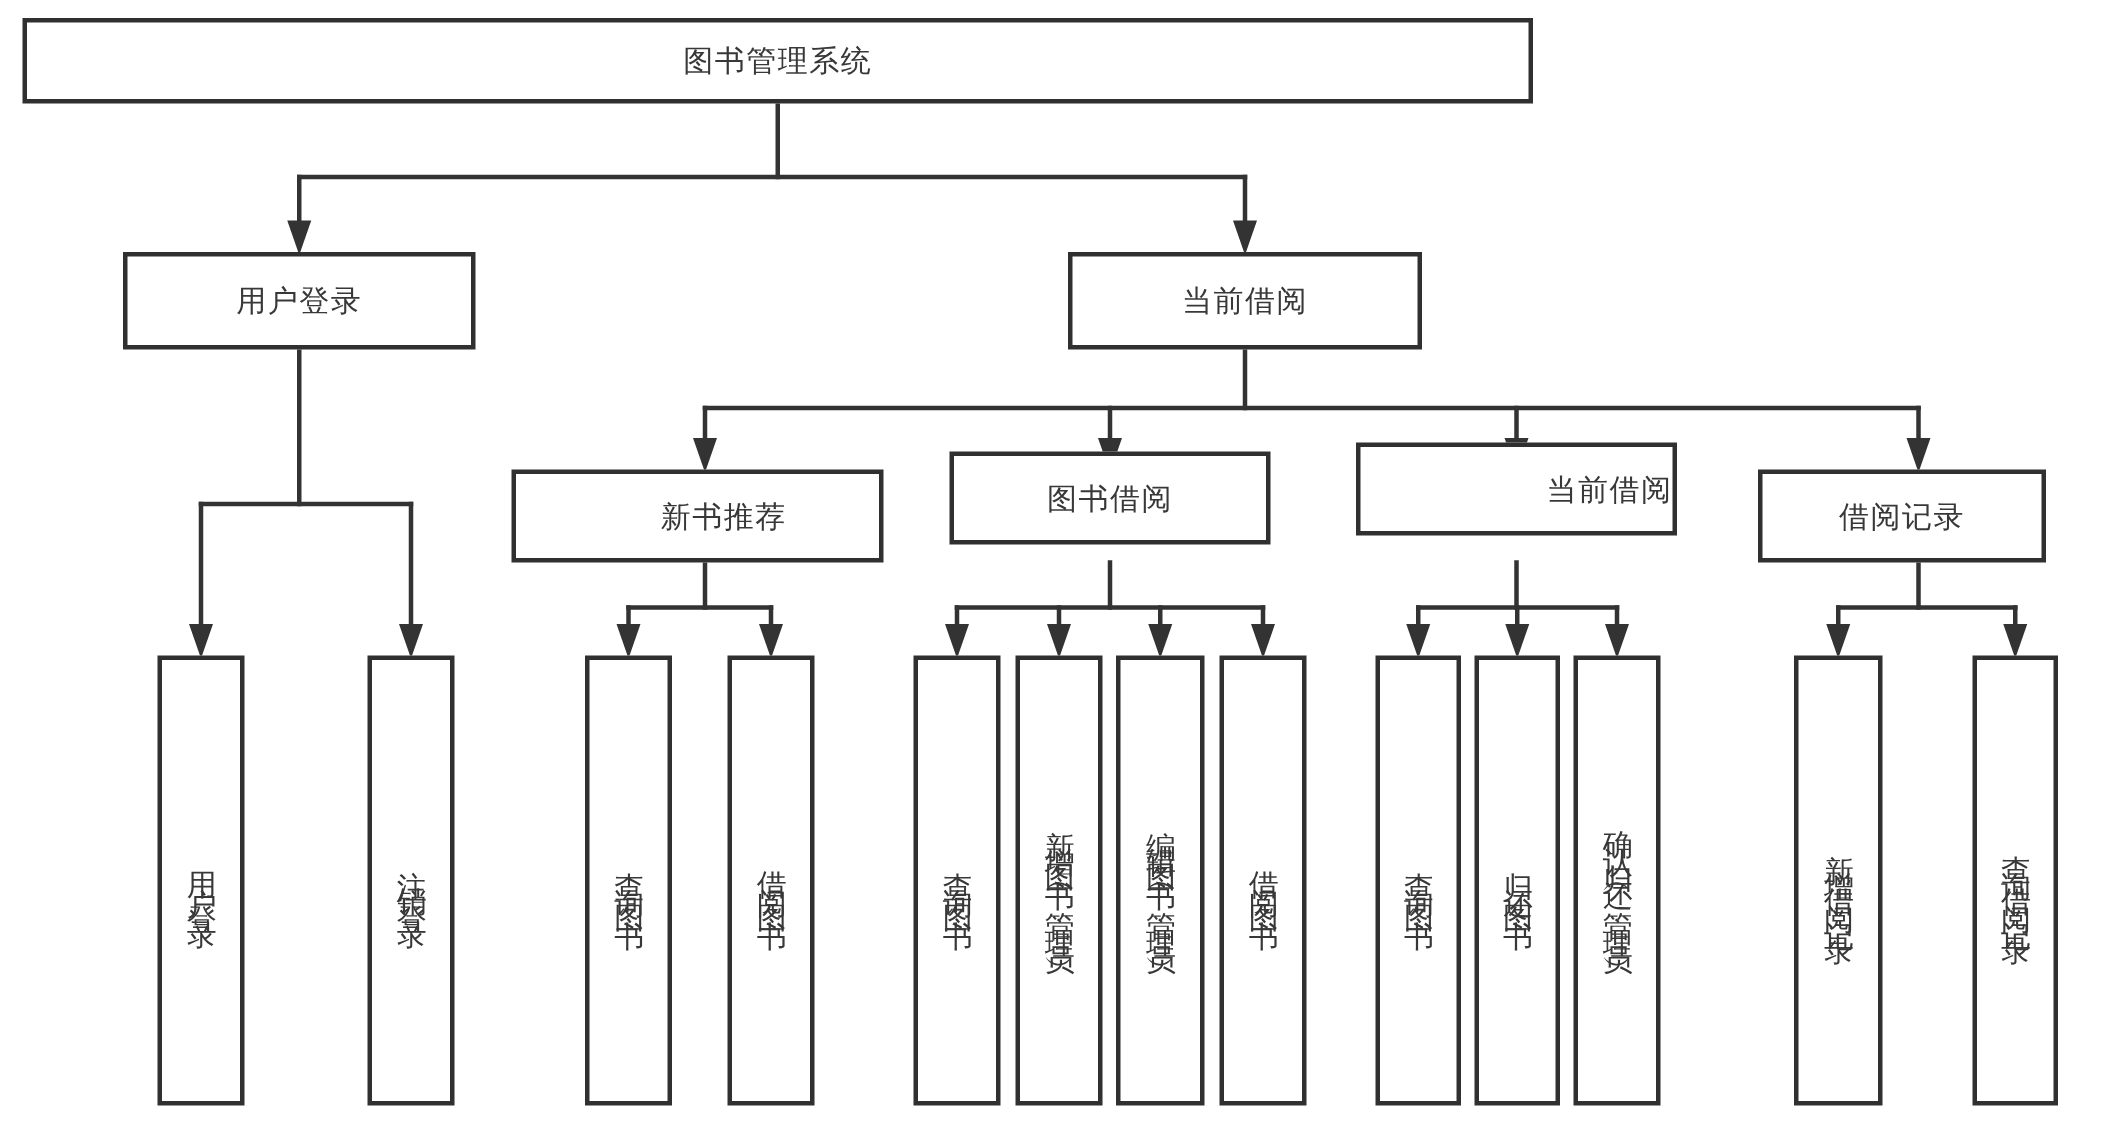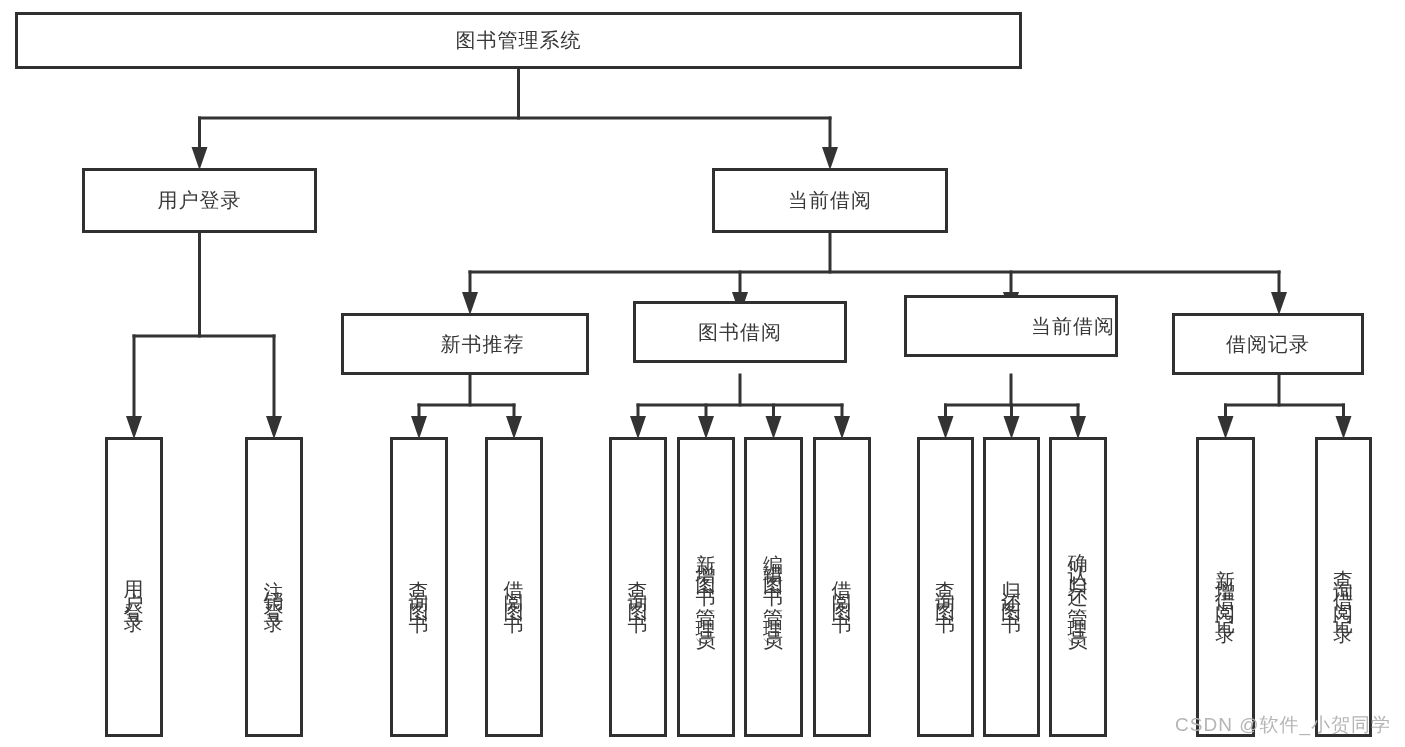--- a/index.html
+++ b/index.html
@@ -166,14 +166,13 @@
       <div class="node" style="left: 1049px; top: 437px; width: 58px; height: 300px;">
         <span class="label-v">确认归还（管理员）</span>
       </div>
       <div class="node" style="left: 1196px; top: 437px; width: 59px; height: 300px;">
         <span class="label-v">新增借阅记录</span>
       </div>
       <div class="node" style="left: 1315px; top: 437px; width: 57px; height: 300px;">
         <span class="label-v">查询借阅记录</span>
       </div>
     </div>
-  <div class="watermark">CSDN @软件_小贺同学</div>
 </div>
 
 </body></html>

